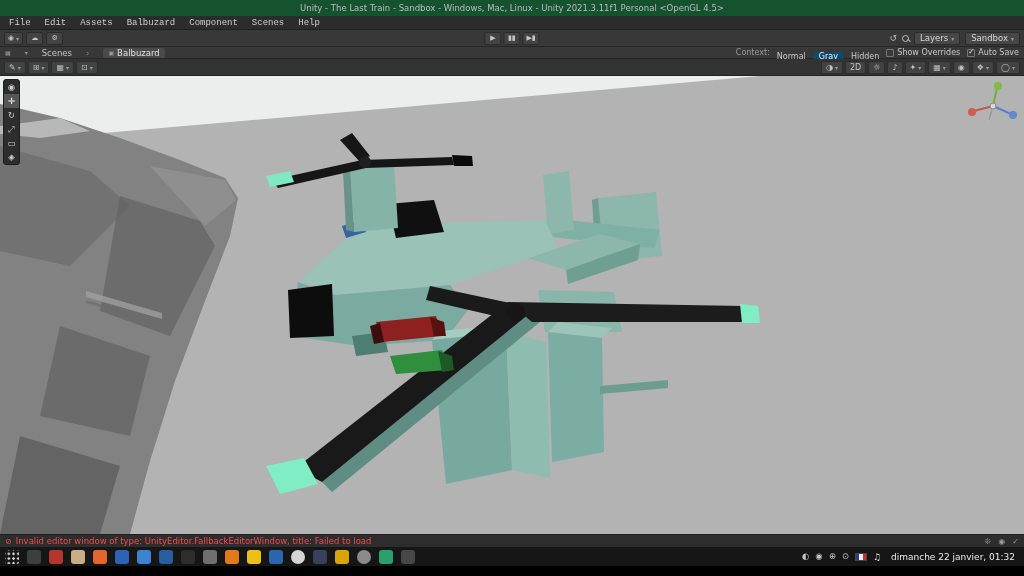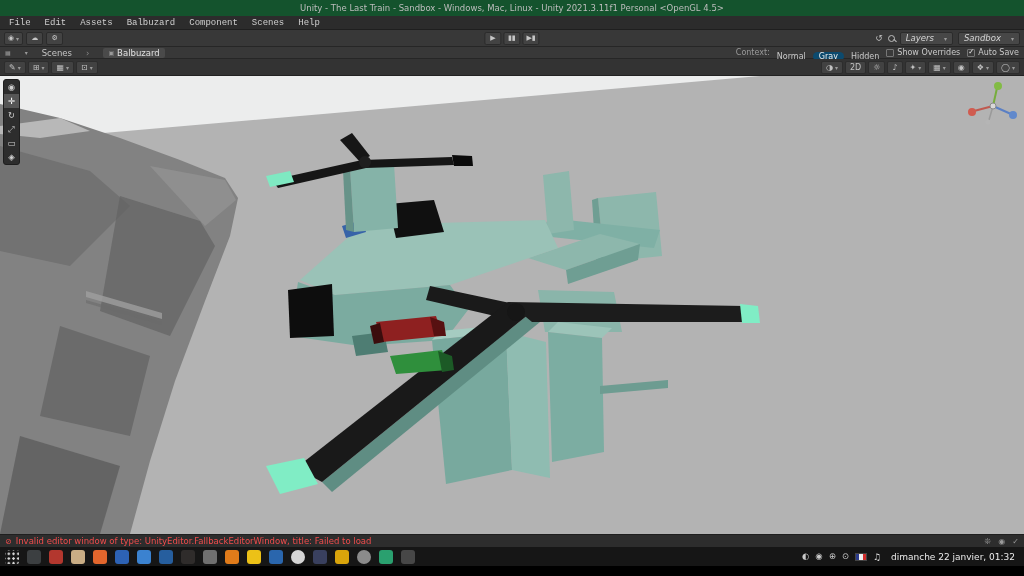--- a/index.html
+++ b/index.html
@@ -15,21 +15,21 @@
 
   .toolbar { height:17px; background:#383838; border-bottom:1px solid #262626;
     display:flex; align-items:center; position:relative; padding:0 4px; }
   .tb-left { display:flex; gap:3px; }
   .tb-center { position:absolute; left:50%; transform:translateX(-50%); display:flex; gap:2px; }
   .tb-right { margin-left:auto; display:flex; gap:5px; align-items:center; }
   .tb-btn { height:13px; min-width:17px; background:#434343; border:1px solid #2b2b2b;
     border-radius:2px; color:#c6c6c6; font-size:7px; display:flex; align-items:center;
     justify-content:center; padding:0 3px; gap:2px; }
   .tb-dd { height:13px; background:#474747; border:1px solid #2b2b2b; border-radius:2px;
-    color:#d6d6d6; font-size:8.5px; display:flex; align-items:center; padding:0 5px; gap:10px;font-style:italic; }
+    color:#d6d6d6; font-size:8.5px; display:flex; align-items:center; padding:0 5px; gap:3px; }
   .caret { font-size:6px; color:#9a9a9a; }
   .mag { position:relative; width:7px; height:7px; border:1.2px solid #bdbdbd; border-radius:50%; }
   .mag::after { content:""; position:absolute; width:4px; height:1.3px; background:#bdbdbd;
     transform:rotate(45deg); right:-3px; bottom:-1px; }
 
   .tab-row { height:10px; background:#353535; display:flex; align-items:flex-end;
     padding:0 4px; border-bottom:1px solid #262626; }
   .scene-tab { display:flex; align-items:center; gap:3px; background:#3e3e3e;
     padding:0 8px 1px 5px; height:10px; color:#cdcdcd; font-size:8px; border-radius:2px 2px 0 0; }
   .tab-icon { font-size:6px; color:#9a9a9a; }

